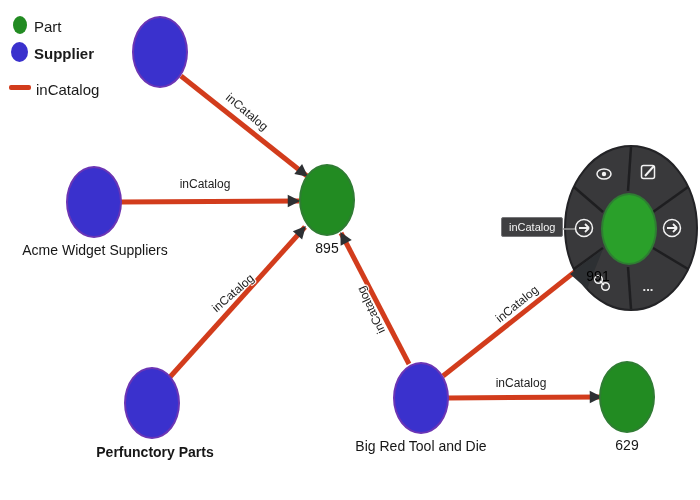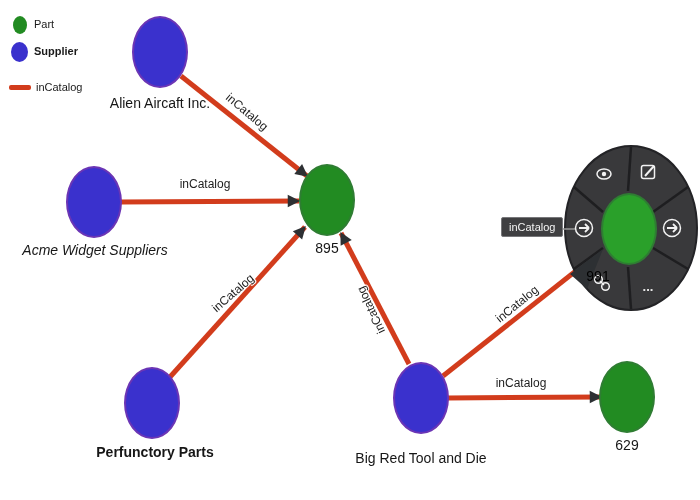--- a/index.html
+++ b/index.html
@@ -17,42 +17,42 @@
   #node-acme   { left:66px;  top:166px; }
   #node-perf   { left:124px; top:367px; }
   #node-bigred { left:393px; top:362px; }
   #node-998    { left:299px; top:164px; }
   #node-997    { left:599px; top:361px; }
   #node-991    { left:601px; top:193px; background:#2aa02a; }
 
   
   .nlabel { position:absolute; transform:translateX(-50%); font-size:14px; color:#161616; white-space:nowrap; }
   #nl-alien  { left:160px; top:95px; }
-  #nl-acme   { left:95px;  top:242px;font-style:italic; }
+  #nl-acme   { left:95px;  top:242px; }
   #nl-perf   { left:155px; top:444px;font-weight:bold; }
-  #nl-bigred { left:421px; top:438px;margin-top:12px; }
+  #nl-bigred { left:421px; top:438px; }
   #nl-998    { left:327px; top:240px; }
   #nl-997    { left:627px; top:437px; }
   #nl-991    { left:598px; top:268px; color:#000; }
 
   
   .elabel {
     position:absolute; font-size:12px; color:#1d1d1d; white-space:nowrap;
     text-shadow:-1px -1px 0 #fff, 1px -1px 0 #fff, -1px 1px 0 #fff, 1px 1px 0 #fff, 0 0 2px #fff;
   }
   #el-alien-998 { left:247px; top:112px; transform:translate(-50%,-50%) rotate(40deg); }
   #el-acme-998  { left:205px; top:184px; transform:translate(-50%,-50%); }
   #el-perf-998  { left:233px; top:293px; transform:translate(-50%,-50%) rotate(-41deg); }
   #el-big-998   { left:371px; top:310px; transform:translate(-50%,-50%) rotate(-115deg); }
   #el-big-991   { left:517px; top:304px; transform:translate(-50%,-50%) rotate(-39deg); }
   #el-big-997   { left:521px; top:383px; transform:translate(-50%,-50%); }
 
   
   .legend { position:absolute; left:0; top:0; }
-  .legend-text { position:absolute; font-size:11px; color:#1a1a1a; white-space:nowrap; }
+  .legend-text { position:absolute; font-size:15px; color:#1a1a1a; white-space:nowrap; }
   .sw-part { position:absolute; left:13px; top:16px; width:14px; height:18px; border-radius:50%; background:#228b22; }
   .sw-supplier { position:absolute; left:11px; top:42px; width:17px; height:20px; border-radius:50%; background:#3a31cd; }
   .sw-incatalog { position:absolute; left:9px; top:85px; width:22px; height:5px; border-radius:2px; background:#d23c1c; }
   #lt-part { left:34px; top:18px; }
   #lt-supplier { left:34px; top:45px;font-weight:bold; }
   #lt-incatalog { left:36px; top:81px; }
 
   
   .tooltip {
     position:absolute; left:501px; top:217px; background:#3f3f41; border:1px solid #77777a;
@@ -123,21 +123,20 @@
   </svg>
 
   <div class="node supplier" id="node-alien"></div>
   <div class="node supplier" id="node-acme"></div>
   <div class="node supplier" id="node-perf"></div>
   <div class="node supplier" id="node-bigred"></div>
   <div class="node part" id="node-998"></div>
   <div class="node part" id="node-997"></div>
   <div class="node part" id="node-991"></div>
 
-  <div class="nlabel" id="nl-alien">Alien Aircaft Inc.</div>
   <div class="nlabel" id="nl-acme">Acme Widget Suppliers</div>
   <div class="nlabel" id="nl-perf">Perfunctory Parts</div>
   <div class="nlabel" id="nl-bigred">Big Red Tool and Die</div>
   <div class="nlabel" id="nl-998">895</div>
   <div class="nlabel" id="nl-997">629</div>
   <div class="nlabel" id="nl-991">991</div>
 
   <div class="elabel" id="el-alien-998">inCatalog</div>
   <div class="elabel" id="el-acme-998">inCatalog</div>
   <div class="elabel" id="el-perf-998">inCatalog</div>

